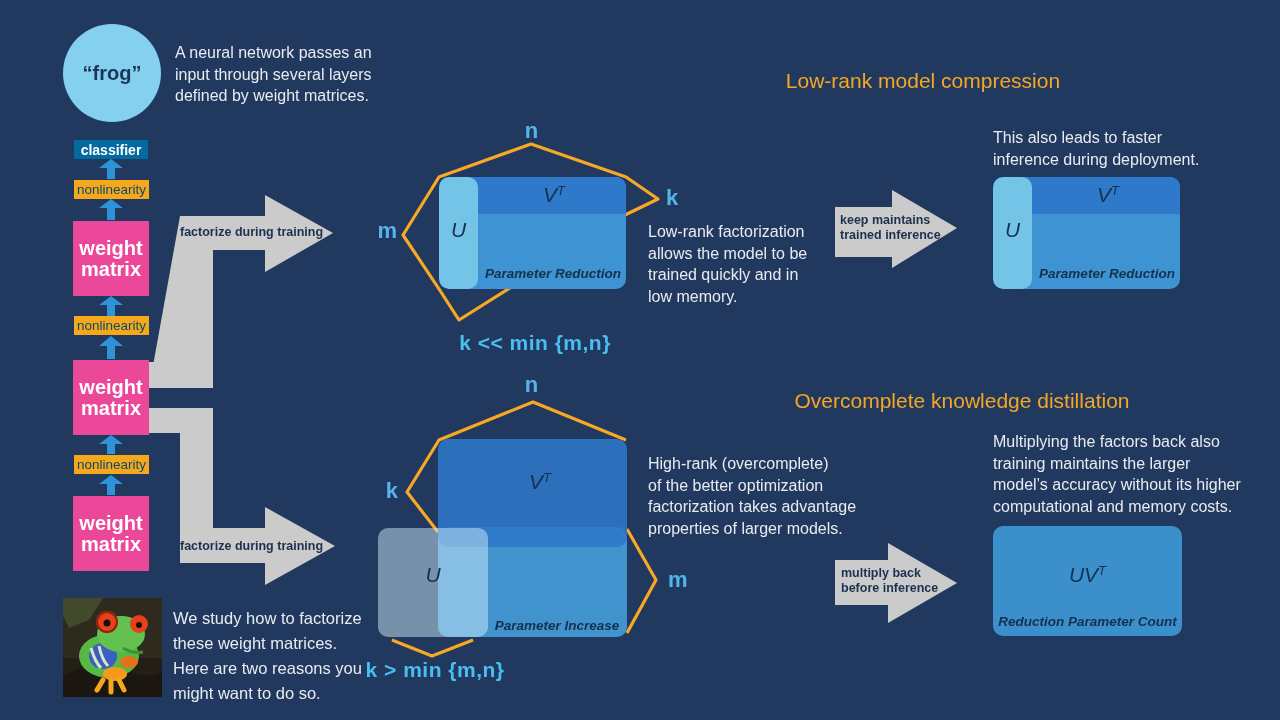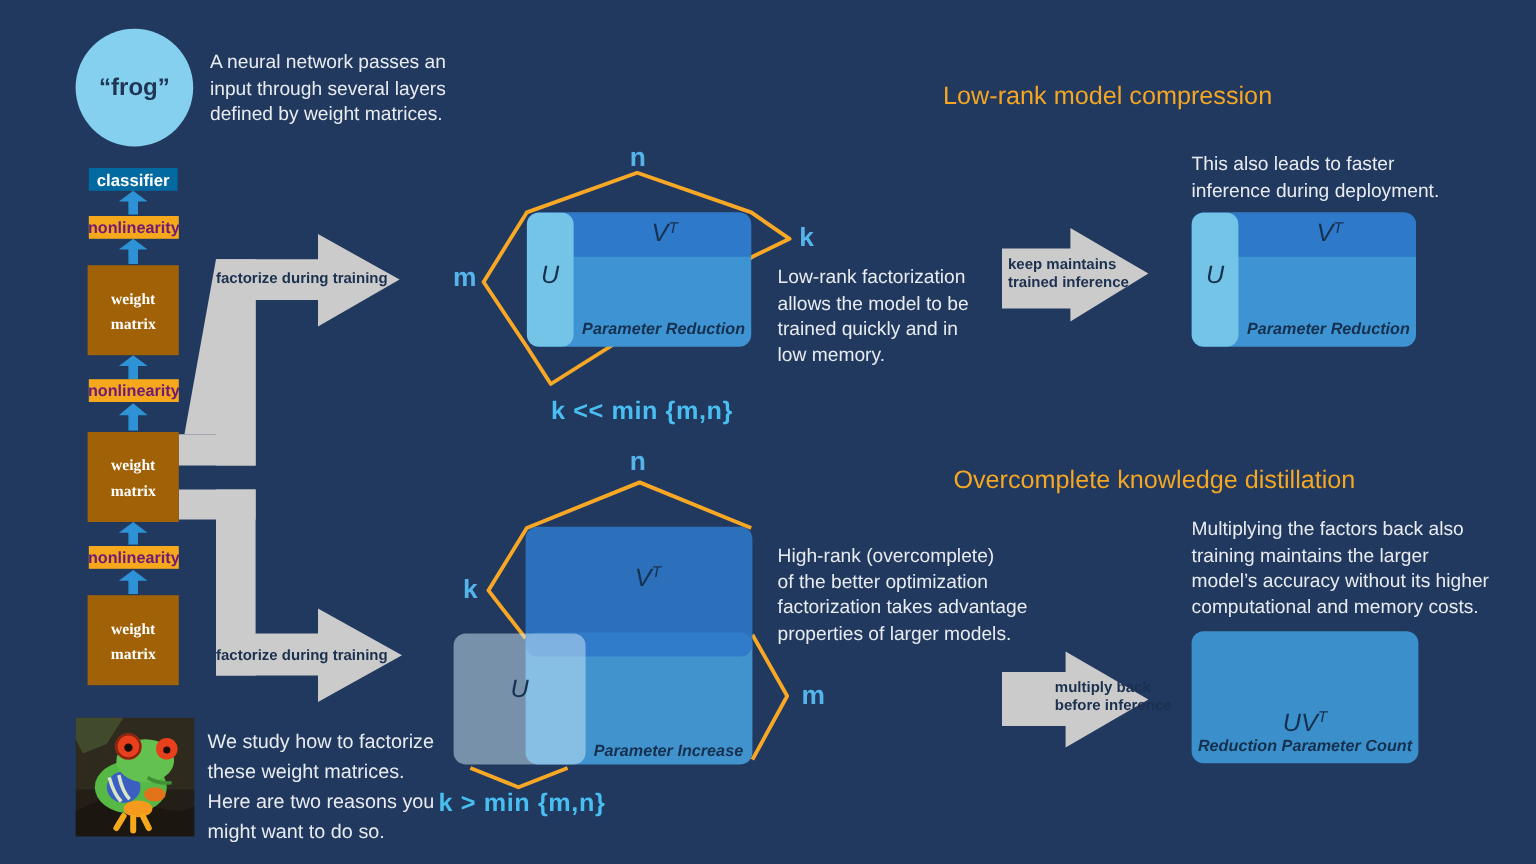--- a/index.html
+++ b/index.html
@@ -11,22 +11,22 @@
   .abs{position:absolute;}
   #shapes{position:absolute;left:0;top:0;z-index:1;}
   .note{color:#E8EBF0;font-size:16px;line-height:21.5px;z-index:3;}
   .note div{white-space:nowrap;}
   .study{line-height:25px;font-size:16.5px;}
   .h-orange{color:#F5A623;font-size:21px;font-weight:normal;text-align:center;z-index:3;white-space:nowrap;}
   .dim{color:#55B5EA;font-size:22px;font-weight:bold;z-index:4;white-space:nowrap;}
   .cond{color:#49BEF0;font-size:21px;font-weight:bold;text-align:center;z-index:4;white-space:nowrap;letter-spacing:.5px;}
   .netbox{display:flex;align-items:center;justify-content:center;text-align:center;z-index:2;}
   .cls{background:#0369a1;color:#FFF;font-size:14px;font-weight:bold;}
-  .nl{background:#F5A81C;color:#701a75;font-size:13.5px;font-weight:bold;}
-  .wm{background:#a16207;color:#FFF;font-size:13px;font-weight:bold;line-height:21px;font-family:Liberation Serif, serif;}
+  .nl{background:#F5A81C;color:#0c4a6e;font-size:13.5px;font-weight:normal;}
+  .wm{background:#ec4899;color:#FFF;font-size:20px;font-weight:bold;line-height:21px;}
   .uparrow{z-index:2;}
   .circle{background:#85D0EF;border-radius:50%;display:flex;align-items:center;justify-content:center;
           color:#1E3555;font-size:20px;font-weight:bold;z-index:2;}
   .matrix{border-radius:10px;overflow:hidden;z-index:2;}
   .mlabel{font-style:italic;color:#16304F;font-size:21px;z-index:3;text-align:center;}
   .sup{font-size:13px;position:relative;top:-7px;font-style:italic;}
   .pr{font-style:italic;font-weight:bold;color:#16304F;font-size:13.5px;text-align:center;z-index:3;white-space:nowrap;}
   .graylabel{color:#1C3050;font-size:12.5px;font-weight:bold;z-index:3;line-height:15px;white-space:nowrap;}
   .center{text-align:center;}
 </style>
@@ -130,21 +130,21 @@
     <div>Here are two reasons you</div>
     <div>might want to do so.</div>
   </div>
 
   <div class="abs graylabel center" style="left:180px;top:225px;width:140px;">factorize during training</div>
   <div class="abs graylabel center" style="left:180px;top:539px;width:140px;">factorize during training</div>
   <div class="abs graylabel" style="left:840px;top:213px;">
     <div>keep maintains</div>
     <div>trained inference</div>
   </div>
-  <div class="abs graylabel" style="left:841px;top:566px;margin-left:38px;">
+  <div class="abs graylabel" style="left:841px;top:566px;">
     <div>multiply back</div>
     <div>before inference</div>
   </div>
 
   <div class="abs h-orange" style="left:698px;top:69px;width:450px;">Low-rank model compression</div>
   <div class="abs h-orange" style="left:737px;top:389px;width:450px;">Overcomplete knowledge distillation</div>
 
   <div class="abs matrix" style="left:439px;top:177px;width:187px;height:112px;background:#3E94D2;">
     <div class="abs" style="left:0;top:0;width:187px;height:37px;background:#2E79C9;"></div>
     <div class="abs" style="left:0;top:0;width:39px;height:112px;background:#74C4E8;border-radius:10px;"></div>
@@ -208,18 +208,18 @@
     <div>properties of larger models.</div>
   </div>
 
   <div class="abs note" style="left:993px;top:431px;">
     <div>Multiplying the factors back also</div>
     <div>training maintains the larger</div>
     <div>model’s accuracy without its higher</div>
     <div>computational and memory costs.</div>
   </div>
   <div class="abs matrix" style="left:993px;top:526px;width:189px;height:110px;background:#3B90CC;"></div>
-  <div class="abs mlabel" style="left:993px;top:591px;width:189px;">
+  <div class="abs mlabel" style="left:993px;top:563px;width:189px;">
     <span>UV</span><span class="sup">T</span>
   </div>
   <div class="abs pr" style="left:993px;top:614px;width:189px;">Reduction Parameter Count</div>
 
 </div>
 
 </body></html>

